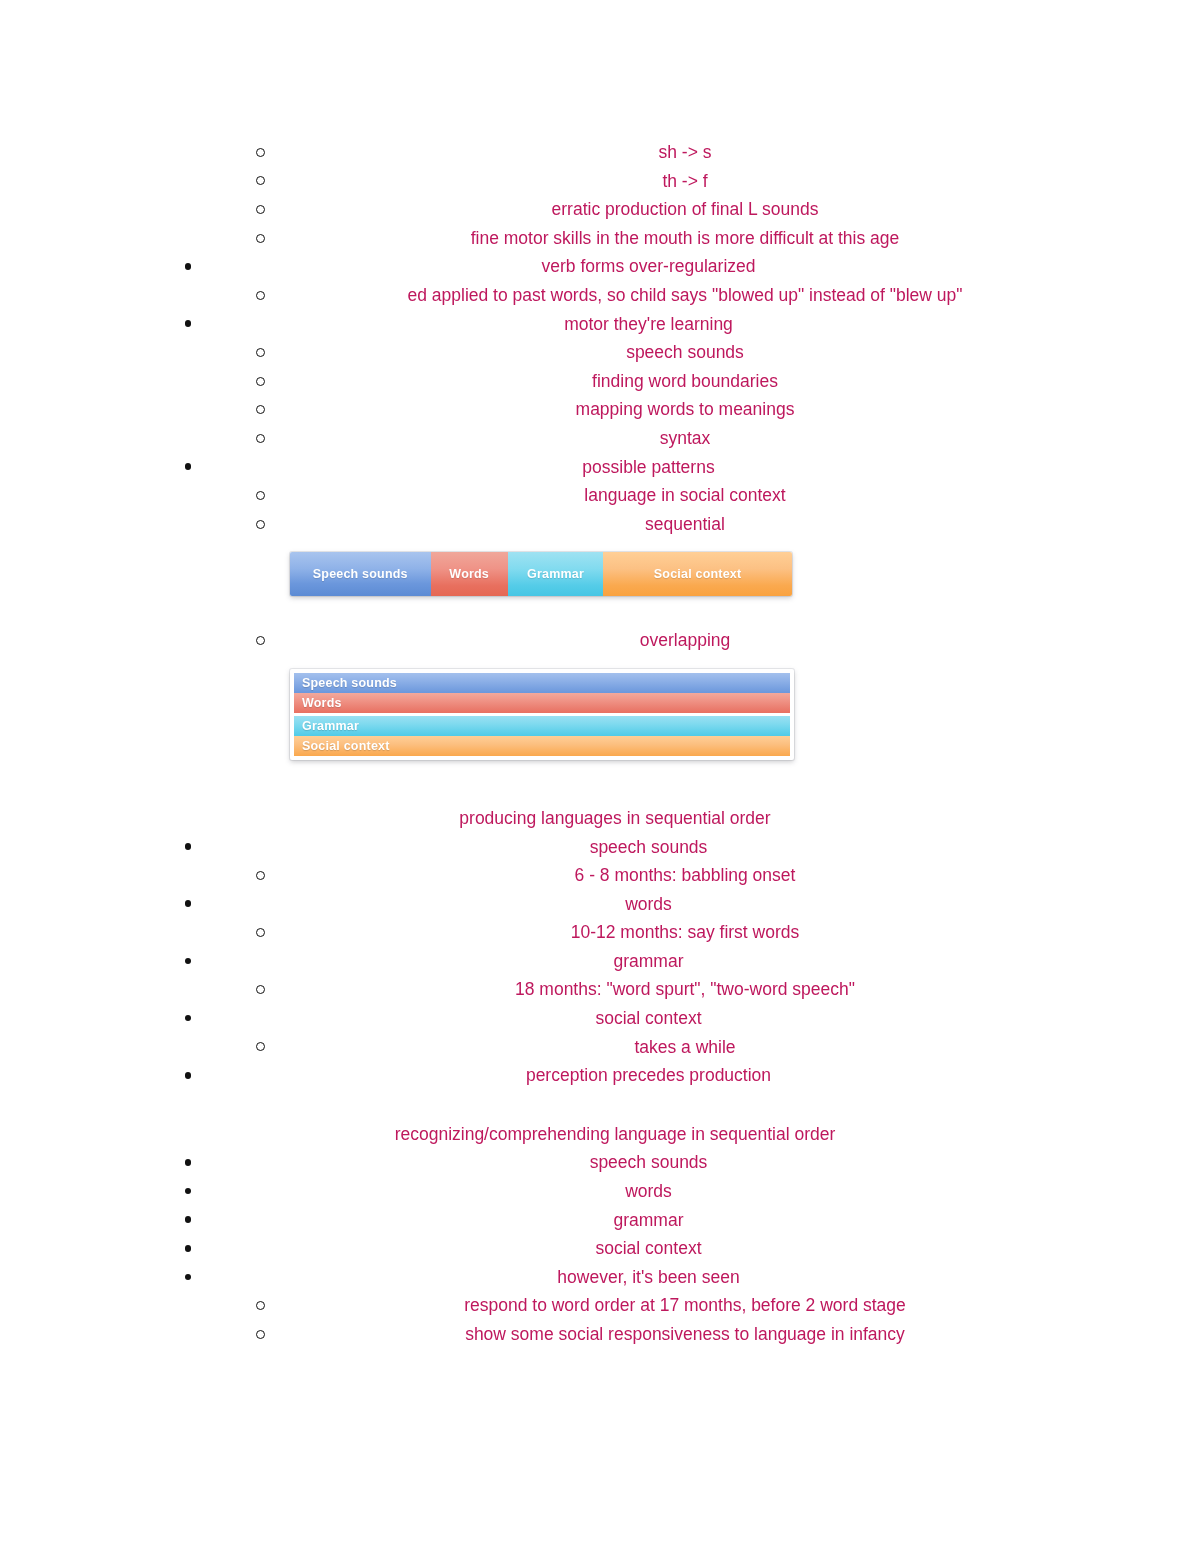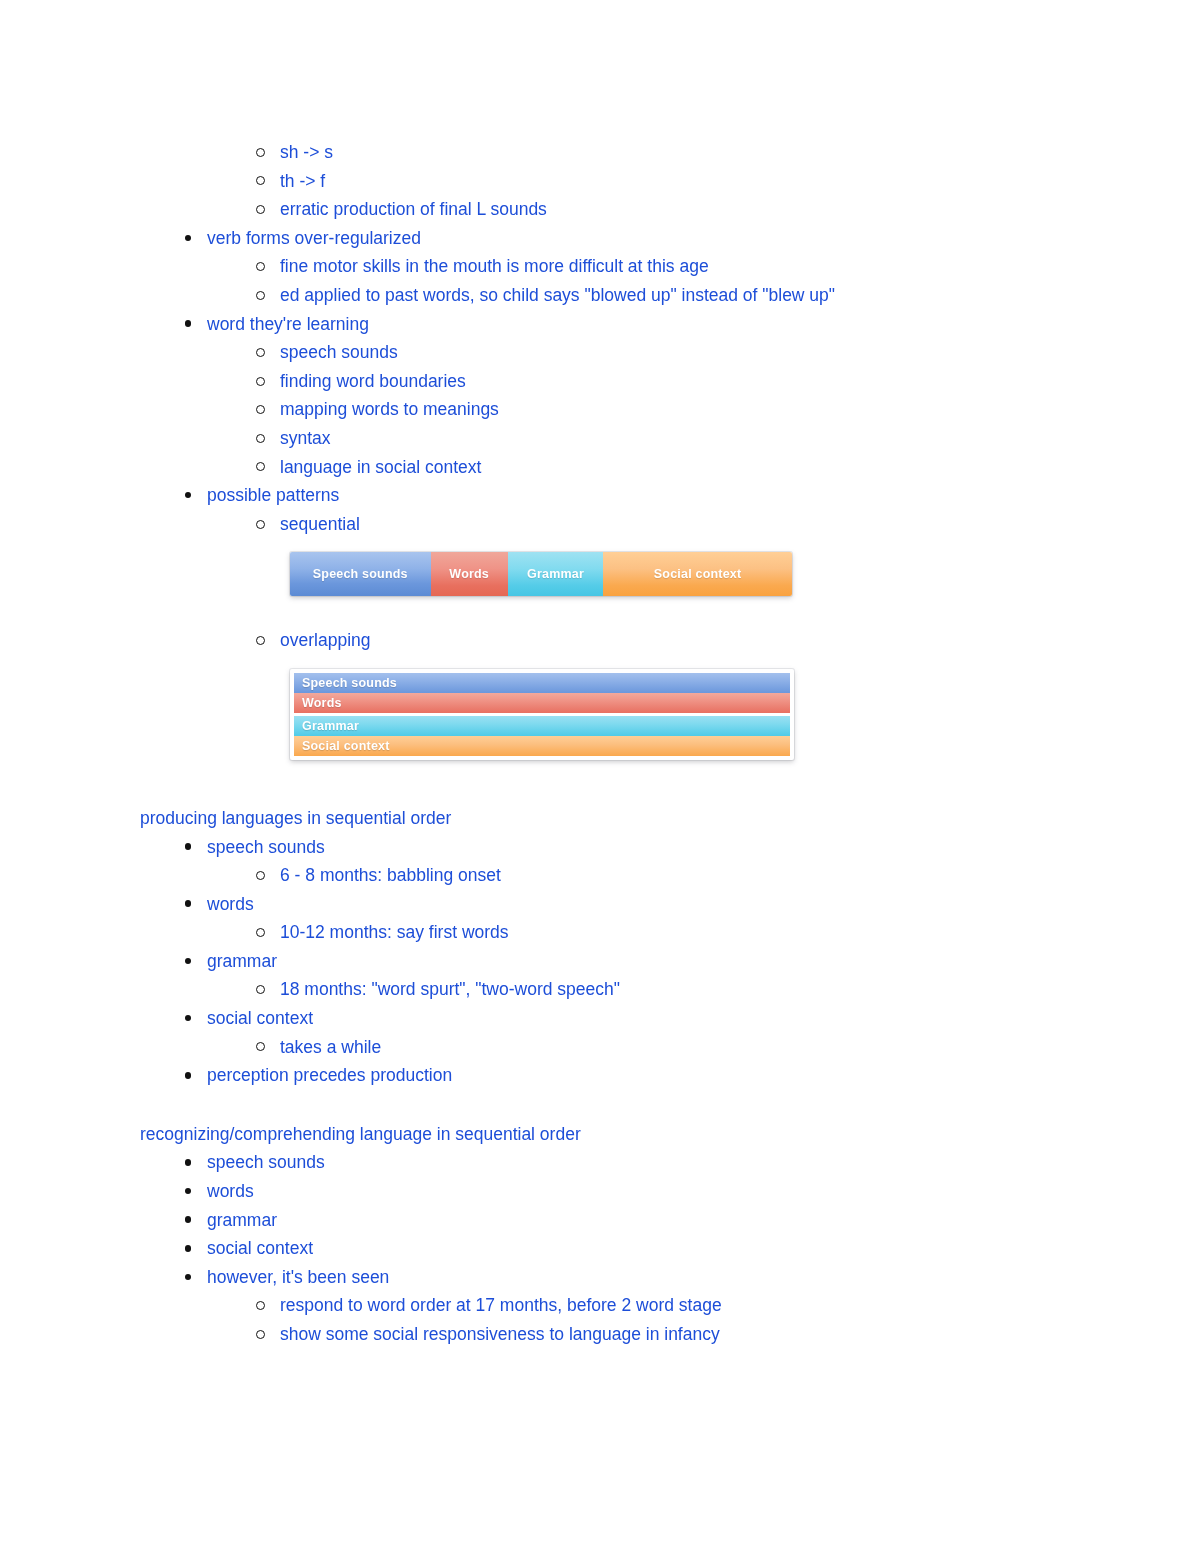--- a/index.html
+++ b/index.html
@@ -25,22 +25,23 @@
     top: 138px;
     width: 950px;
   }
 
   
   .row {
     position: relative;
     height: 28.6px;
     line-height: 28.6px;
     font-size: 17.5px;
-    color: #1d4ed8;
+    color: #be185d;
     white-space: nowrap;
+    text-align: center;
   }
   .row.para {
     padding-left: 0px;
   }
   .row.lvl1 {
     padding-left: 67px;
   }
   .row.lvl2 {
     padding-left: 140px;
   }
@@ -181,59 +182,59 @@
         <span>sh -&gt; s</span>
       </div>
       <div class="row lvl2">
         <span class="bullet"><span class="dot-hollow"></span></span>
         <span>th -&gt; f</span>
       </div>
       <div class="row lvl2">
         <span class="bullet"><span class="dot-hollow"></span></span>
         <span>erratic production of final L sounds</span>
       </div>
+      <div class="row lvl2">
+        <span class="bullet"><span class="dot-hollow"></span></span>
+        <span>fine motor skills in the mouth is more difficult at this age</span>
+      </div>
       <div class="row lvl1">
         <span class="bullet"><span class="dot-filled"></span></span>
         <span>verb forms over-regularized</span>
       </div>
       <div class="row lvl2">
         <span class="bullet"><span class="dot-hollow"></span></span>
-        <span>fine motor skills in the mouth is more difficult at this age</span>
-      </div>
-      <div class="row lvl2">
-        <span class="bullet"><span class="dot-hollow"></span></span>
         <span>ed applied to past words, so child says "blowed up" instead of "blew up"</span>
       </div>
       <div class="row lvl1">
         <span class="bullet"><span class="dot-filled"></span></span>
-        <span>word they're learning</span>
+        <span>motor they're learning</span>
       </div>
       <div class="row lvl2">
         <span class="bullet"><span class="dot-hollow"></span></span>
         <span>speech sounds</span>
       </div>
       <div class="row lvl2">
         <span class="bullet"><span class="dot-hollow"></span></span>
         <span>finding word boundaries</span>
       </div>
       <div class="row lvl2">
         <span class="bullet"><span class="dot-hollow"></span></span>
         <span>mapping words to meanings</span>
       </div>
       <div class="row lvl2">
         <span class="bullet"><span class="dot-hollow"></span></span>
         <span>syntax</span>
       </div>
+      <div class="row lvl1">
+        <span class="bullet"><span class="dot-filled"></span></span>
+        <span>possible patterns</span>
+      </div>
       <div class="row lvl2">
         <span class="bullet"><span class="dot-hollow"></span></span>
         <span>language in social context</span>
-      </div>
-      <div class="row lvl1">
-        <span class="bullet"><span class="dot-filled"></span></span>
-        <span>possible patterns</span>
       </div>
       <div class="row lvl2">
         <span class="bullet"><span class="dot-hollow"></span></span>
         <span>sequential</span>
       </div>
     </div>
 
     <div class="spacer-sm"></div>
     <div class="diagram-wrap">
       <div class="seq-bar">

